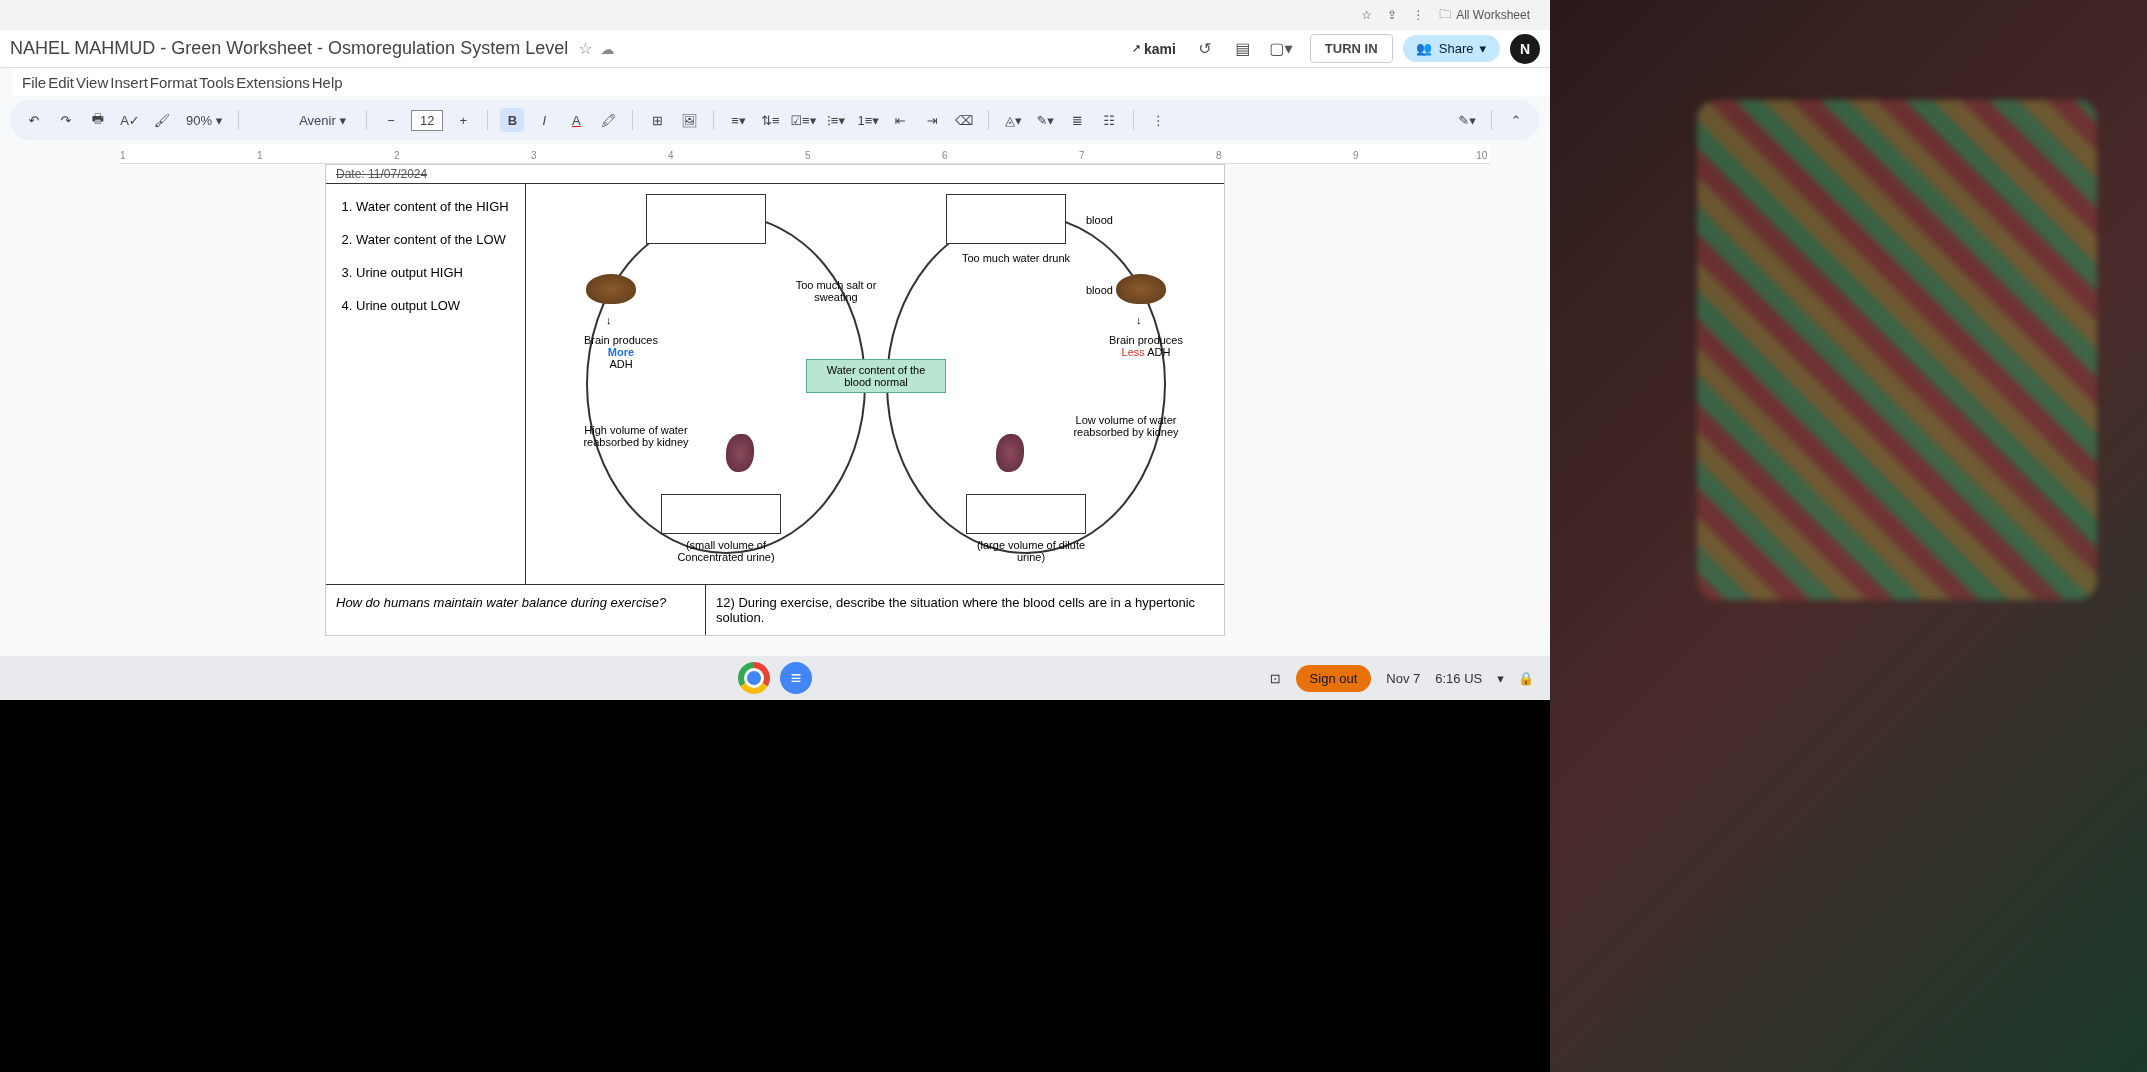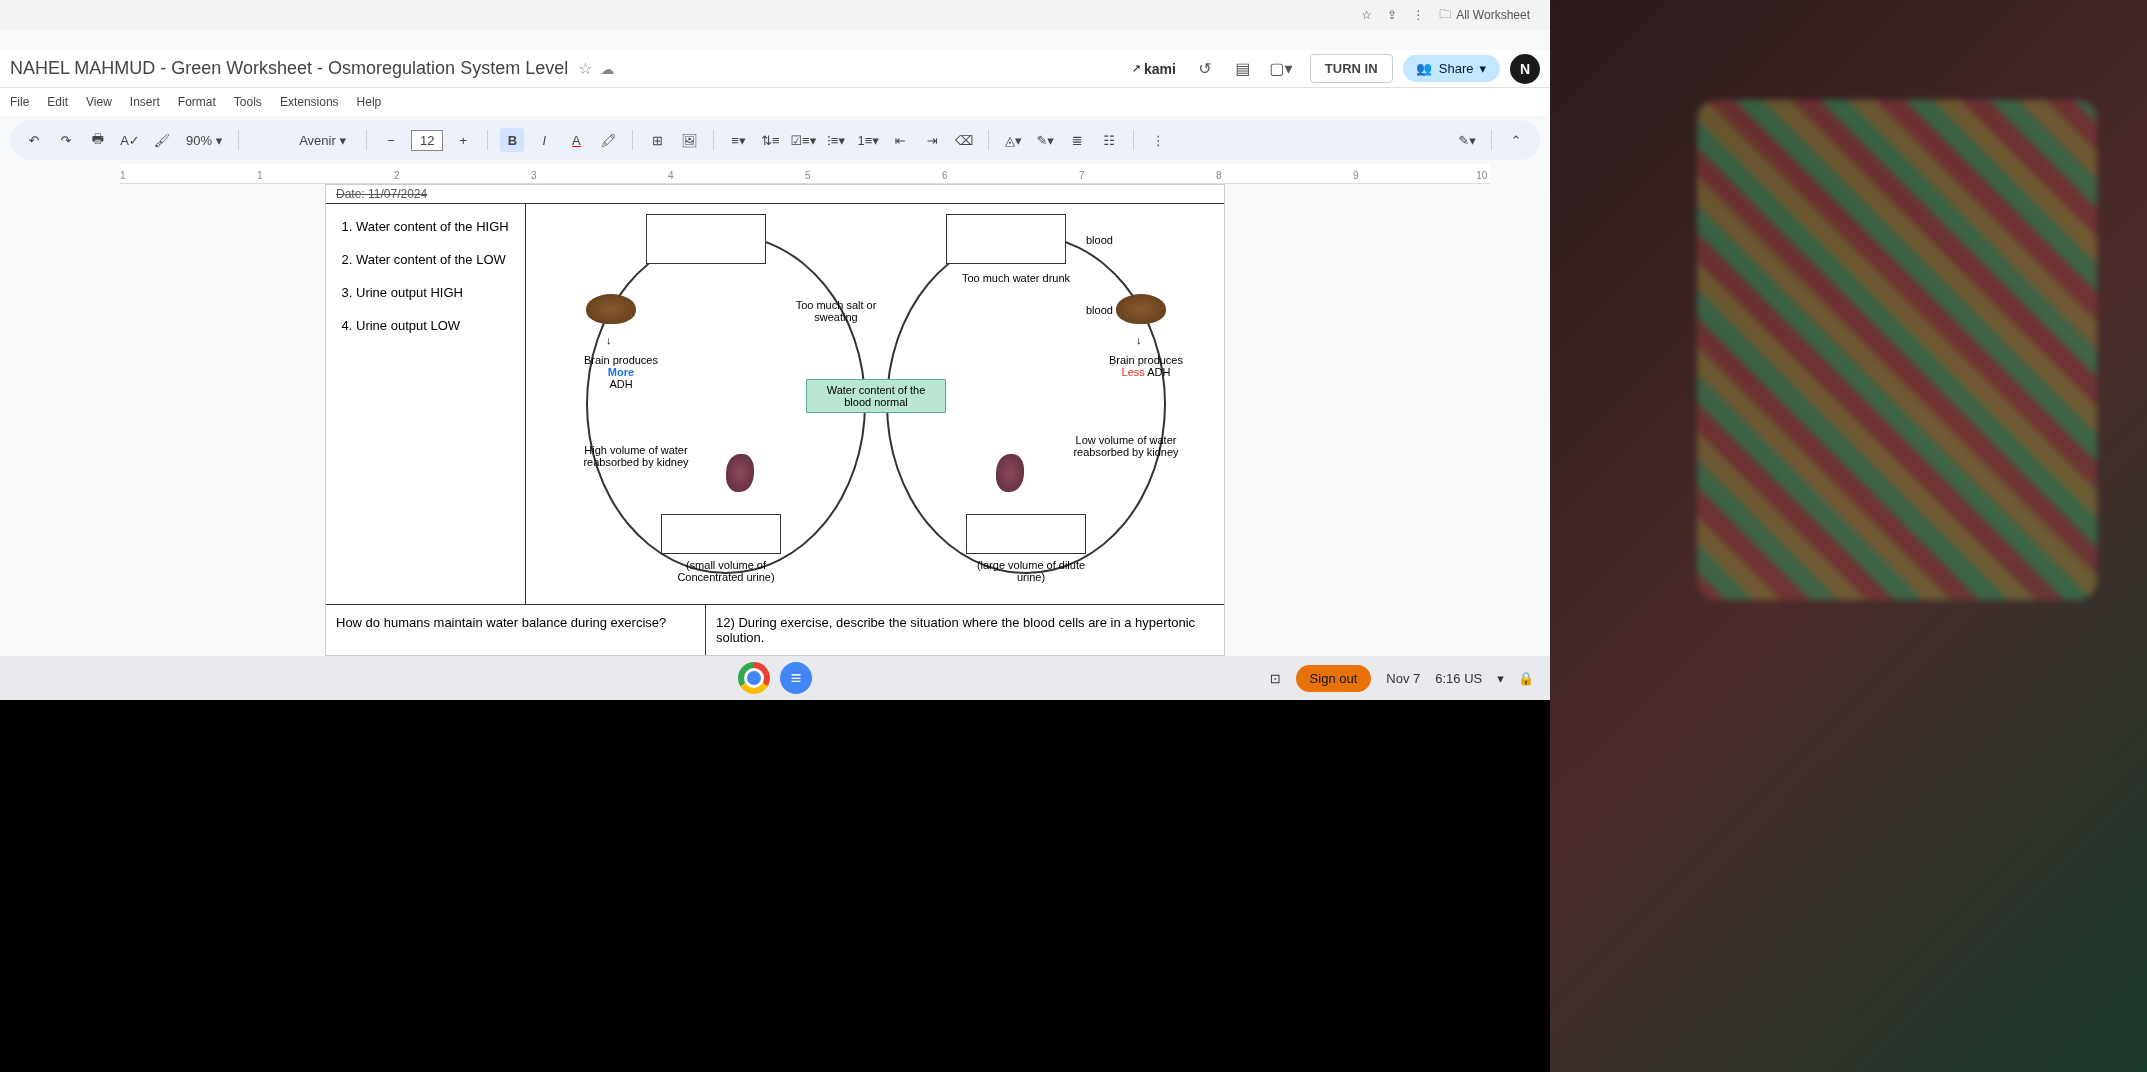--- a/index.html
+++ b/index.html
@@ -4,34 +4,34 @@
 <style>
   * { margin: 0; padding: 0; box-sizing: border-box; }
   body { font-family: Arial, sans-serif; background: #000; width: 2147px; height: 1072px; overflow: hidden; position: relative; }
   .screen { position: absolute; top: 0; left: 0; width: 1550px; height: 700px; background: #f8f9fa; transform-origin: top left; }
   
   
   .chrome-bar { height: 30px; background: #f1f3f4; display: flex; justify-content: flex-end; align-items: center; padding: 0 20px; font-size: 12px; color: #555; gap: 15px; }
   .bookmarks { display: flex; align-items: center; gap: 5px; }
   
   
-  .title-bar { height: 38px; background: #fff; display: flex; align-items: center; padding: 0 10px; border-bottom: 1px solid #e0e0e0; margin-top: 20px; }
+  .title-bar { height: 38px; background: #fff; display: flex; align-items: center; padding: 0 10px; border-bottom: 1px solid #e0e0e0; }
   .doc-title { font-size: 18px; color: #444; }
   .star-icon { margin-left: 10px; color: #888; font-size: 16px; }
   .cloud-icon { margin-left: 8px; color: #888; font-size: 14px; }
   .title-spacer { flex: 1; }
   .kami { font-size: 14px; font-weight: bold; color: #333; margin-right: 10px; }
   .kami-icon-left { font-size: 11px; margin-right: 3px; }
   .top-icon-btn { width: 32px; height: 32px; display: flex; align-items: center; justify-content: center; color: #555; font-size: 16px; margin: 0 3px; }
   .turn-in-btn { padding: 6px 14px; border: 1px solid #ccc; border-radius: 4px; font-size: 13px; font-weight: bold; color: #444; margin: 0 10px; background: #fff; }
   .share-btn { padding: 6px 14px; background: #c2e7ff; color: #001d35; border-radius: 20px; font-size: 13px; font-weight: 500; display: flex; align-items: center; gap: 6px; margin-right: 10px; }
   .avatar { width: 30px; height: 30px; border-radius: 50%; background: #1a1a1a; color: #fff; display: flex; align-items: center; justify-content: center; font-size: 14px; font-weight: bold; }
   
   
-  .menu-bar { height: 28px; background: #fff; display: flex; align-items: center; padding: 0 10px; font-size: 12px; color: #444; gap: 18px; }
+  .menu-bar { height: 28px; background: #fff; display: flex; align-items: center; padding: 0 10px; font-size: 15px; color: #444; gap: 2px; margin-left: 12px; }
   
   
   .toolbar { height: 40px; background: #edf2fa; margin: 4px 10px; border-radius: 24px; display: flex; align-items: center; padding: 0 12px; gap: 8px; font-size: 13px; color: #444; }
   .tool-btn { min-width: 24px; height: 24px; display: flex; align-items: center; justify-content: center; }
   .tool-sep { width: 1px; height: 20px; background: #ccc; margin: 0 4px; }
   .zoom-val { padding: 0 4px; }
   .font-name { padding: 0 8px; min-width: 60px; margin-left: 40px; }
   .font-size-box { border: 1px solid #888; padding: 2px 8px; border-radius: 0; background: #fff; }
   .bold-btn { background: #d3e3fd; border-radius: 4px; padding: 3px 6px; font-weight: bold; }
   
@@ -53,21 +53,21 @@
   
   .diagram { flex: 1; position: relative; height: 400px; }
   .diagram-item { position: absolute; font-size: 11px; text-align: center; }
   .empty-box { border: 1px solid #333; background: #fff; }
   .center-box { background: #b8e6d0; border: 1px solid #5a9; padding: 4px 8px; font-size: 11px; }
   .brain { width: 50px; height: 30px; background: radial-gradient(ellipse, #8b5a2b, #5a3a1b); border-radius: 50% 50% 45% 45%; }
   .kidney { width: 28px; height: 38px; background: radial-gradient(ellipse, #8b4a5b, #5a2a3b); border-radius: 50% 40% 50% 40%; }
   .loop { position: absolute; border: 2px solid #333; border-radius: 50%; }
   
   .bottom-row { display: flex; }
-  .bottom-cell { padding: 10px; font-size: 13px; }
+  .bottom-cell { padding: 10px; font-size: 13px; font-style: italic; }
   .bottom-left { width: 380px; border-right: 1px solid #333; }
   .bottom-right { flex: 1; font-style: normal; }
   
   
   .taskbar { position: absolute; bottom: 0; left: 0; right: 0; height: 44px; background: #e8eaed; display: flex; align-items: center; justify-content: center; }
   .taskbar-center { display: flex; gap: 10px; }
   .taskbar-right { position: absolute; right: 15px; display: flex; align-items: center; gap: 15px; font-size: 13px; color: #333; }
   .signout-btn { background: #e8710a; color: #0f172a; padding: 6px 14px; border-radius: 16px; font-size: 13px; }
   .task-icon { width: 32px; height: 32px; border-radius: 50%; display: flex; align-items: center; justify-content: center; font-size: 18px; }
   .chrome-ico { background: conic-gradient(#ea4335 0 120deg, #fbbc05 120deg 240deg, #34a853 240deg 360deg); position: relative; }

